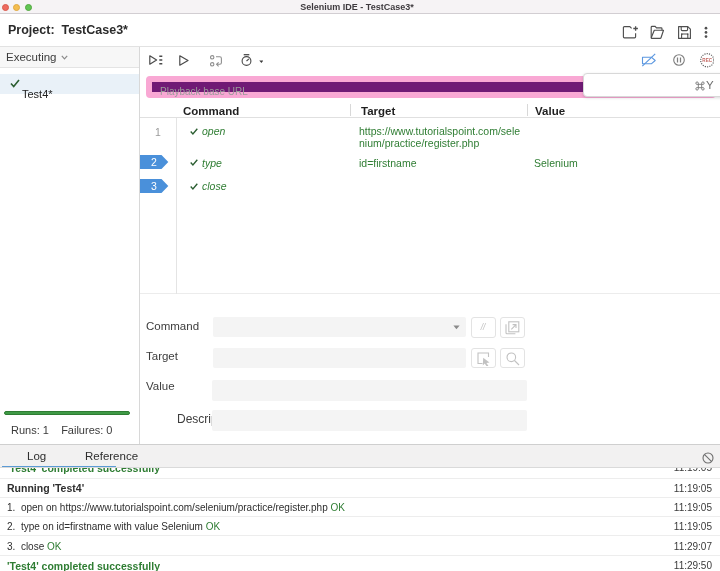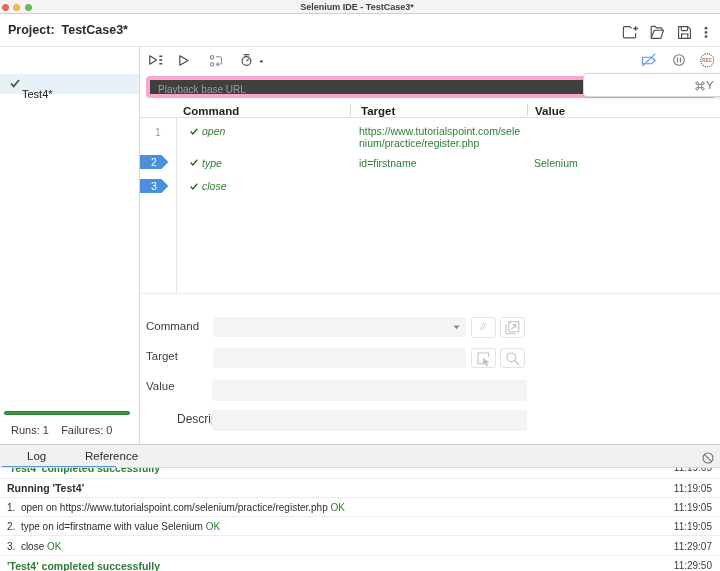--- a/index.html
+++ b/index.html
@@ -39,20 +39,26 @@
   </svg>
 
   <svg class="abs" style="left:703px;top:11.5px;" width="6" height="13" viewBox="0 0 6 13">
     <circle cx="3" cy="2.2" r="1.35" fill="#4f4f4f"></circle>
     <circle cx="3" cy="6.4" r="1.35" fill="#4f4f4f"></circle>
     <circle cx="3" cy="10.6" r="1.35" fill="#4f4f4f"></circle>
   </svg>
 </div>
 
 <div class="abs" style="left:0;top:47px;width:140px;height:398px;border-right:1px solid #d8d8d8;background:#fff;">
+  <div class="abs" style="left:0;top:0;width:139px;height:21px;background:#f7f7f7;border-bottom:1px solid #e4e4e4;">
+    <span class="abs" style="left:6px;top:0;height:21px;line-height:21px;font-size:11.5px;color:#3c3c3c;">Executing</span>
+    <svg class="abs" style="left:61px;top:8px;" width="7" height="5" viewBox="0 0 7 5">
+        <path d="M0.8 0.8 L3.5 3.8 L6.2 0.8" fill="none" stroke="#8a8a8a" stroke-width="1.2"></path>
+      </svg>
+  </div>
   <div class="abs" style="left:0;top:27px;width:139px;height:20px;background:#e9f1f8;">
     <svg class="abs" style="left:10px;top:5px;" width="10" height="9" viewBox="0 0 10 9">
         <path d="M1 4.5 L3.7 7.5 L9 1" fill="none" stroke="#2b5e31" stroke-width="1.6"></path>
       </svg>
     <span class="abs" style="left:22px;top:10px;height:36px;line-height:20px;font-size:11px;color:#222;">Test4*</span>
   </div>
   <div class="abs" style="left:4px;top:364px;width:126px;height:4px;background:#3f9a46;border:1px solid #2f7d33;border-radius:3px;"></div>
   <div class="abs" style="left:11px;top:377px;font-size:11px;color:#3a3a3a;">Runs: 1&nbsp;&nbsp;&nbsp;&nbsp;Failures: 0</div>
 </div>
 
@@ -92,21 +98,21 @@
     <circle cx="6" cy="6" r="5.3" fill="none" stroke="#7e7e7e" stroke-width="1.1"></circle>
     <path d="M4.5 3.6 v4.8 M7.5 3.6 v4.8" stroke="#7e7e7e" stroke-width="1.25"></path>
   </svg>
 
   <svg class="abs" style="left:559.5px;top:6px;" width="14.5" height="14.5" viewBox="0 0 15 15">
     <circle cx="7.5" cy="7.5" r="6.8" fill="none" stroke="#5a5a5a" stroke-width="1.2" stroke-dasharray="1.2 1.2"></circle>
     <text x="7.5" y="9.4" font-size="4.8" font-weight="bold" fill="#c26762" text-anchor="middle" font-family="'Liberation Sans',sans-serif">REC</text>
   </svg>
 </div>
 
-<div class="abs" style="left:146px;top:76px;width:570px;height:22px;border:4px solid #f9a8d4;border-radius:4px;background:#404040;">
+<div class="abs" style="left:146px;top:76px;width:570px;height:22px;border:6px solid #f9a8d4;border-radius:4px;background:#701a75;">
   <span class="abs" style="left:8px;top:0;height:20px;line-height:20px;font-size:10px;color:#9b9b9b;">Playback base URL</span>
 </div>
 
 <div class="abs" style="left:140px;top:103px;width:580px;height:15px;border-bottom:1px solid #e0e0e0;background:#fff;">
   <span class="abs" style="left:43px;top:1.5px;font-size:11.5px;font-weight:bold;color:#1f1f1f;">Command</span>
   <span class="abs" style="left:210px;top:1px;width:1px;height:12px;background:#d8d8d8;"></span>
   <span class="abs" style="left:221px;top:1.5px;font-size:11.5px;font-weight:bold;color:#1f1f1f;">Target</span>
   <span class="abs" style="left:387px;top:1px;width:1px;height:12px;background:#d8d8d8;"></span>
   <span class="abs" style="left:395px;top:1.5px;font-size:11.5px;font-weight:bold;color:#1f1f1f;">Value</span>
 </div>

